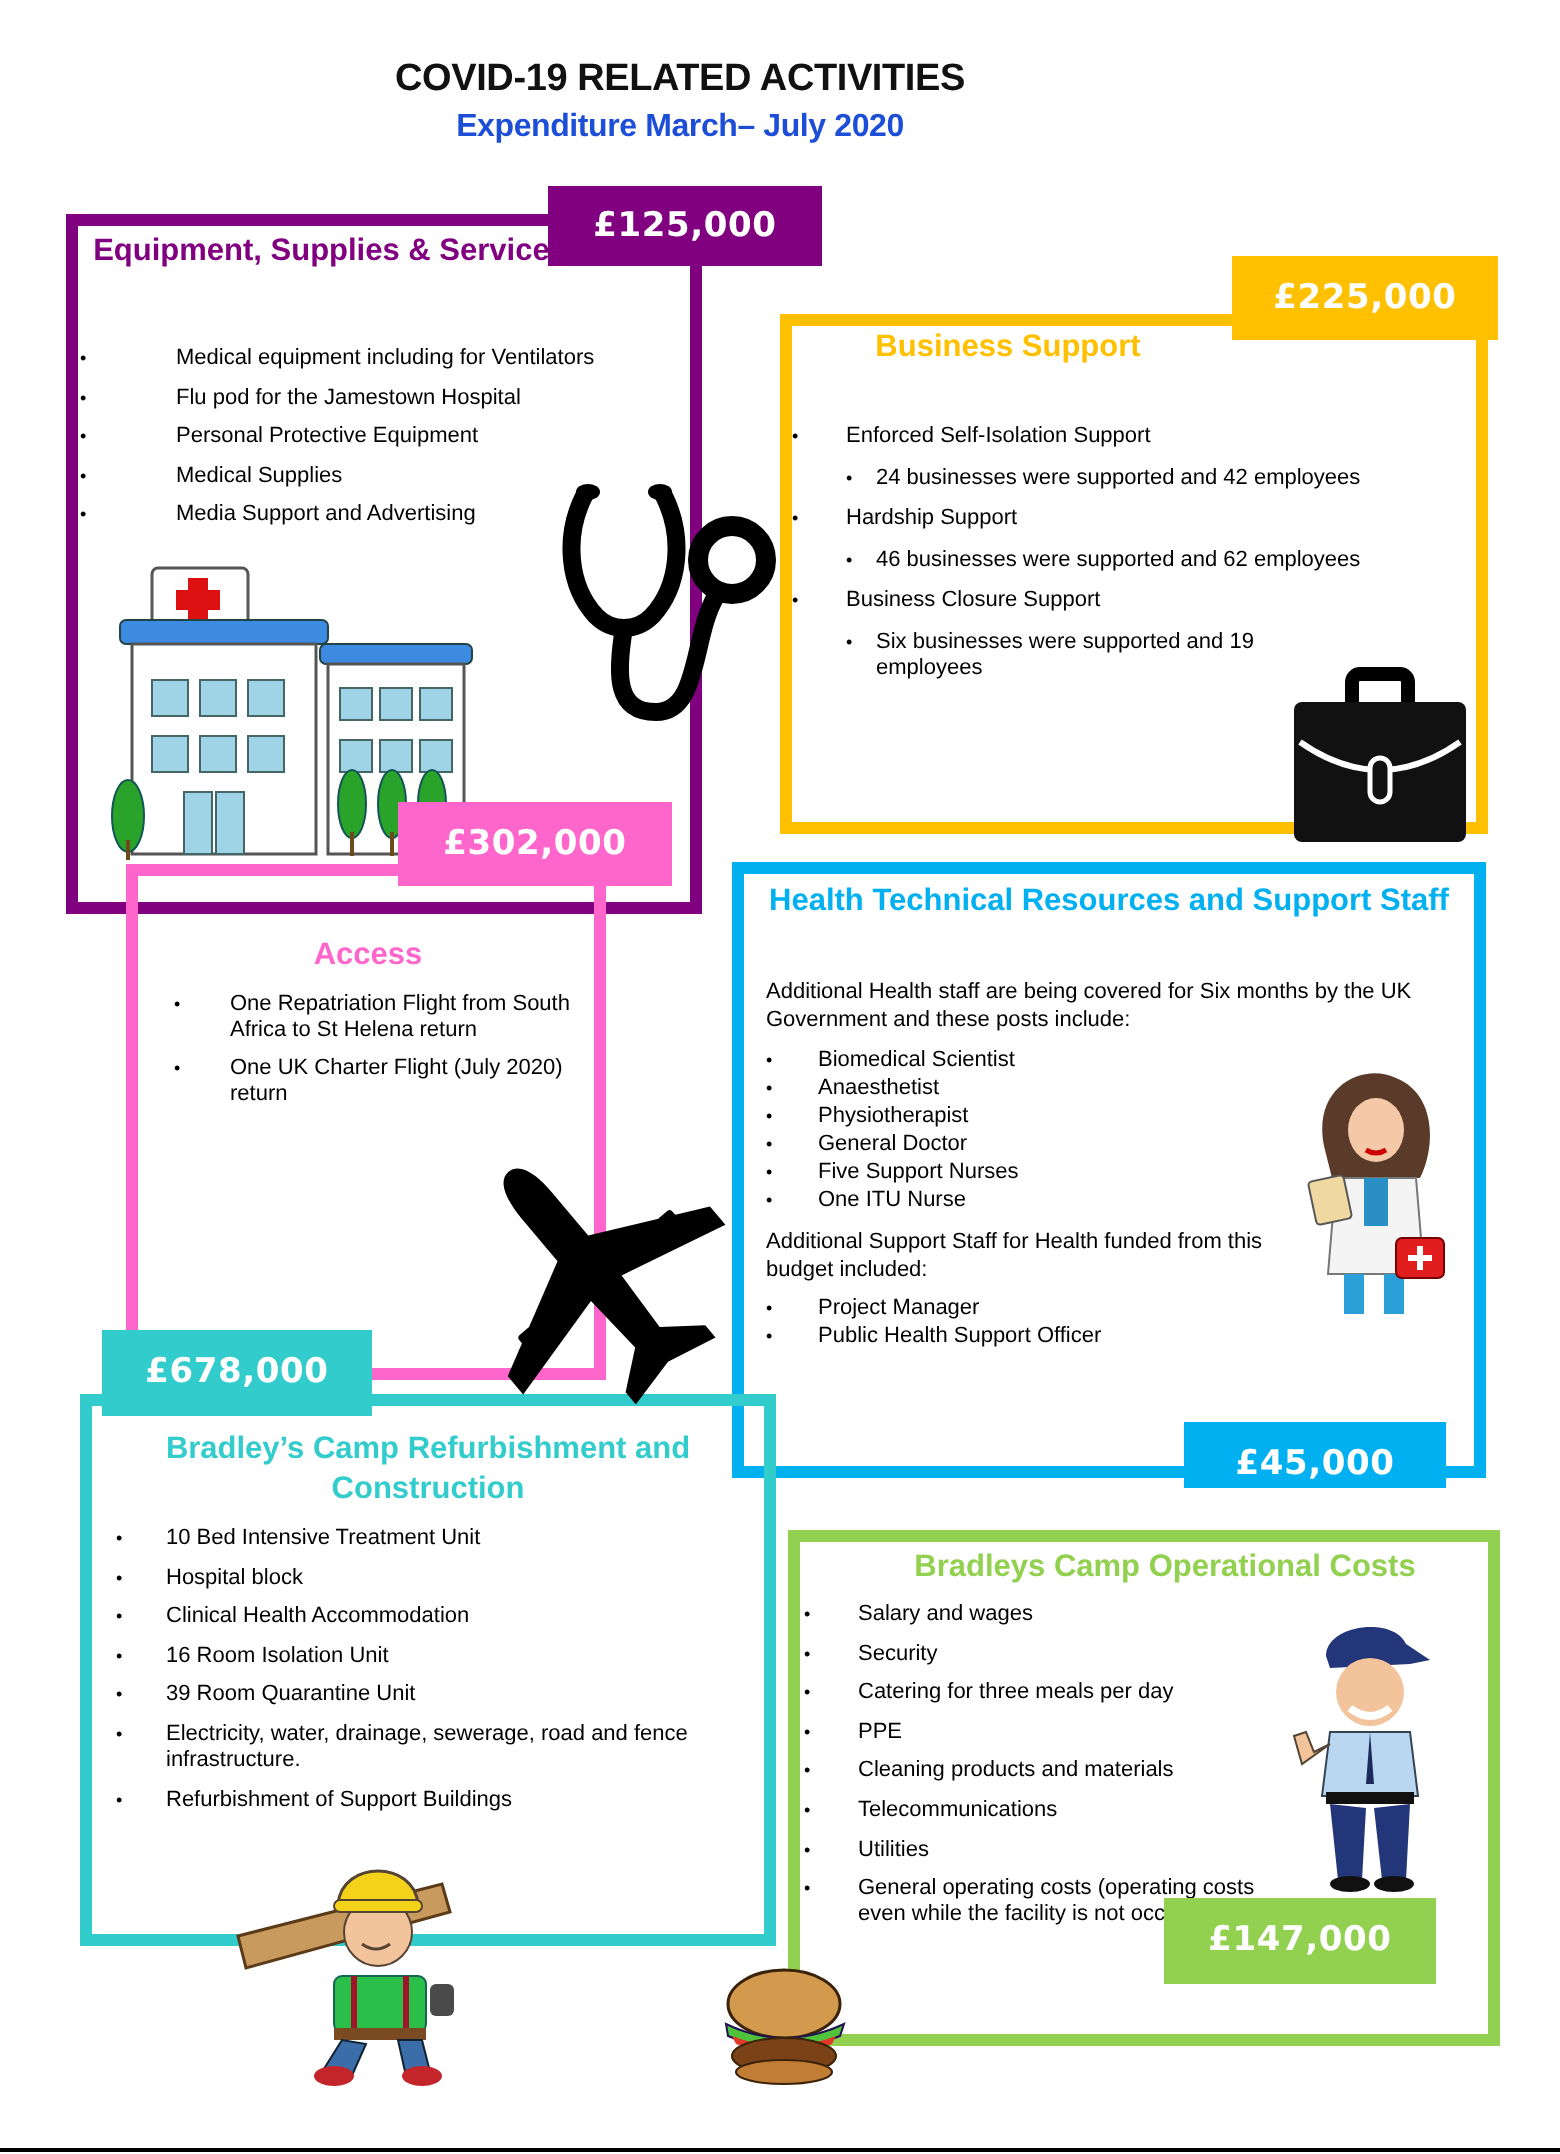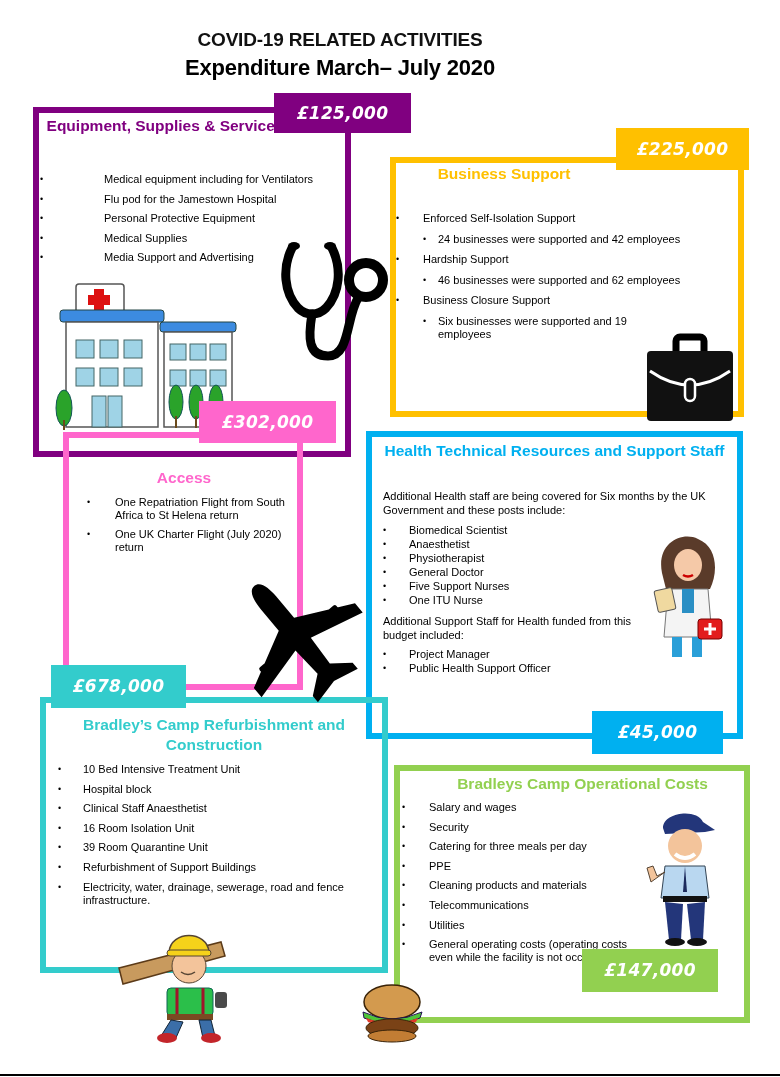--- a/index.html
+++ b/index.html
@@ -1,28 +1,28 @@
 <!DOCTYPE html>
 <html><head>
 <meta charset="utf-8">
 <style>
   * { margin: 0; padding: 0; box-sizing: border-box; }
   html, body { width: 780px; height: 1077px; background: #ffffff; overflow: hidden; }
   body { position: relative; font-family: "Liberation Sans", sans-serif; color: #000; }
 
   .title { position: absolute; left: 0; width: 680px; text-align: center; font-weight: bold; font-family: "Liberation Sans", sans-serif; }
   .title-main { top: 29px; font-size: 19px; color: #111; letter-spacing: -0.2px; }
-  .title-sub { top: 55px; font-size: 22px; color: #000000; letter-spacing: -0.2px; }
+  .title-sub { top: 55px; font-size: 16px; color: #1d4ed8; letter-spacing: -0.2px; }
 
   .box { position: absolute; background: transparent; }
-  .badge { position: absolute; color: #fff; font-weight: bold; font-size: 17px; text-align: center; font-family: "DejaVu Sans", sans-serif; letter-spacing: 0.3px; font-style: italic; }
+  .badge { position: absolute; color: #fff; font-weight: bold; font-size: 17px; text-align: center; font-family: "DejaVu Sans", sans-serif; letter-spacing: 0.3px; }
   .heading { position: absolute; font-weight: bold; text-align: center; font-size: 15.5px; line-height: 20px; }
 
   ul.items { position: absolute; list-style: none; font-size: 11px; line-height: 13px; }
-  ul.items li { position: relative; padding-left: 64px; }
+  ul.items li { position: relative; padding-left: 48px; }
   ul.items li::before { content: "•"; position: absolute; left: 0; top: 0; font-size: 9px; }
   ul.items.tight li { padding-left: 27px; }
   ul.items li.sub { padding-left: 42px; }
   ul.items li.sub::before { left: 27px; }
 
   .para { position: absolute; font-size: 11px; line-height: 14px; }
 
   
   #equip-box { left: 33px; top: 107px; width: 318px; height: 350px; border: 6px solid #800080; }
   #equip-badge { left: 274px; top: 93px; width: 137px; height: 40px; line-height: 40px; background: #800080; }
@@ -36,21 +36,21 @@
   #biz-list { left: 396px; top: 212px; }
   #biz-list li { margin-bottom: 7.6px; }
 
   #access-box { left: 63px; top: 432px; width: 240px; height: 258px; border: 6px solid #ff66cc; }
   #access-badge { left: 199px; top: 401px; width: 137px; height: 42px; line-height: 42px; background: #ff66cc; }
   #access-heading { left: 70px; top: 468px; width: 228px; color: #ff66cc; }
   #access-list { left: 87px; top: 496px; width: 200px; }
   #access-list li { margin-bottom: 6px; padding-left: 28px; }
 
   #health-box { left: 366px; top: 431px; width: 377px; height: 308px; border: 6px solid #00b0f0; }
-  #health-badge { left: 592px; top: 711px; width: 131px; height: 43px; line-height: 43px; background: #00b0f0; }
+  #health-badge { left: 592px; top: 711px; width: 131px; height: 33px; line-height: 43px; background: #00b0f0; }
   #health-heading { left: 374px; top: 441px; width: 361px; color: #00b0f0; }
   #health-para1 { left: 383px; top: 489px; width: 340px; }
   #health-list1 { left: 383px; top: 524px; }
   #health-list1 li { margin-bottom: 1px; padding-left: 26px; }
   #health-para2 { left: 383px; top: 614px; width: 260px; }
   #health-list2 { left: 383px; top: 648px; }
   #health-list2 li { margin-bottom: 1px; padding-left: 26px; }
 
   #camp-box { left: 40px; top: 697px; width: 348px; height: 276px; border: 6px solid #33cccc; }
   #camp-badge { left: 51px; top: 665px; width: 135px; height: 43px; line-height: 43px; background: #33cccc; }
@@ -197,25 +197,25 @@
     <rect x="20" y="62" width="9" height="16" rx="2" fill="#000"></rect>
     <rect x="111" y="62" width="9" height="16" rx="2" fill="#000"></rect>
   </g>
 </svg>
 
 <div class="badge" id="camp-badge">£678,000</div>
 <div class="heading" id="camp-heading">Bradley’s Camp Refurbishment and Construction</div>
 <ul class="items" id="camp-list">
   <li>10 Bed Intensive Treatment Unit</li>
   <li>Hospital block</li>
-  <li>Clinical Staff Anaesthetist</li>
+  <li>Clinical Health Accommodation</li>
   <li>16 Room Isolation Unit</li>
   <li>39 Room Quarantine Unit</li>
+  <li>Electricity, water, drainage,  sewerage, road and fence infrastructure.</li>
   <li>Refurbishment of Support Buildings</li>
-  <li>Electricity, water, drainage,  sewerage, road and fence infrastructure.</li>
 </ul>
 
 <svg class="pic" style="left:117px;top:912px" width="132" height="132" viewBox="0 0 132 132">
   <path d="M2 56 L104 30 L108 44 L6 72 Z" fill="#c89a5e" stroke="#5b3a18" stroke-width="1.5"></path>
   <rect x="50" y="76" width="46" height="28" rx="4" fill="#2bbf4a" stroke="#165"></rect>
   <path d="M60 76 v30 M86 76 v30" stroke="#a0152a" stroke-width="3"></path>
   <rect x="50" y="102" width="46" height="6" fill="#7a4a22"></rect>
   <path d="M54 108 L44 124 L58 128 L66 110 Z" fill="#3b6ea8" stroke="#123"></path>
   <path d="M82 108 L86 126 L98 124 L94 108 Z" fill="#3b6ea8" stroke="#123"></path>
   <ellipse cx="50" cy="126" rx="10" ry="5" fill="#c3252a"></ellipse>

